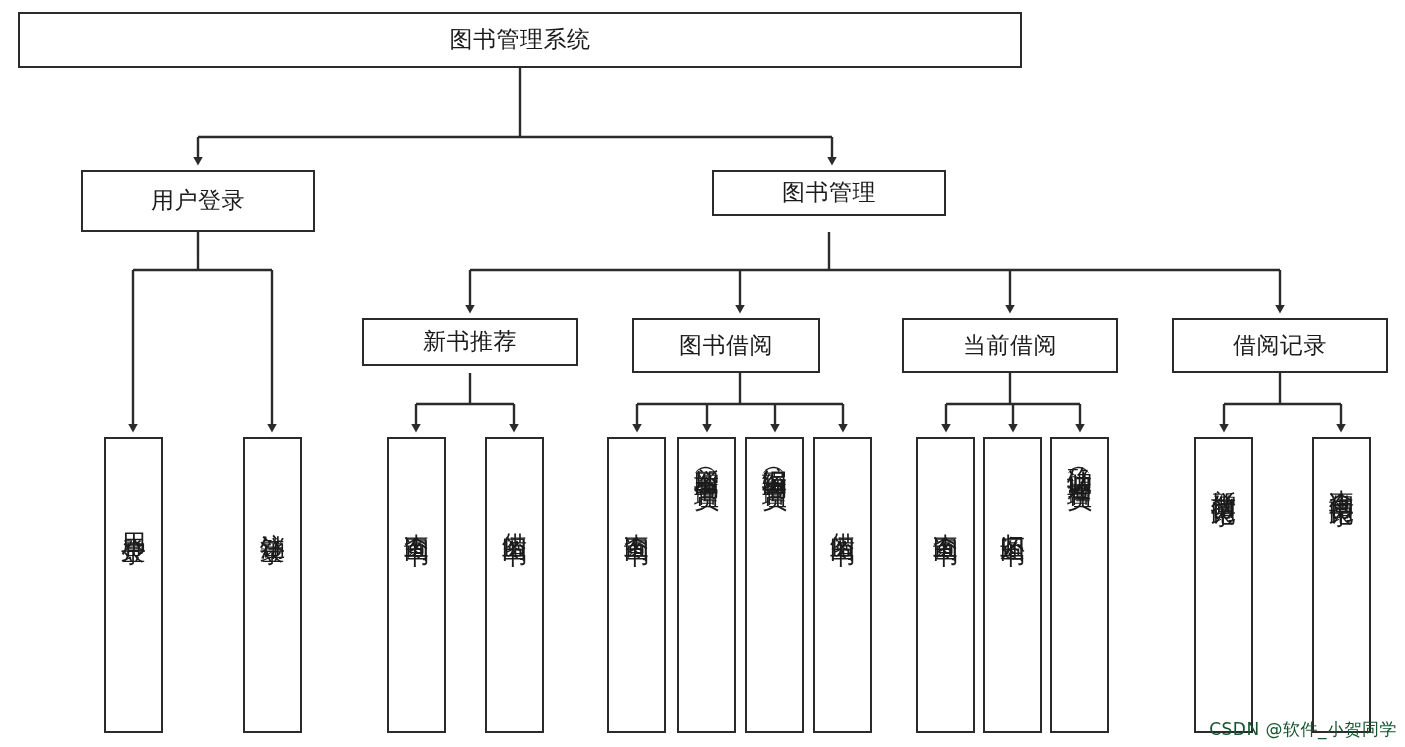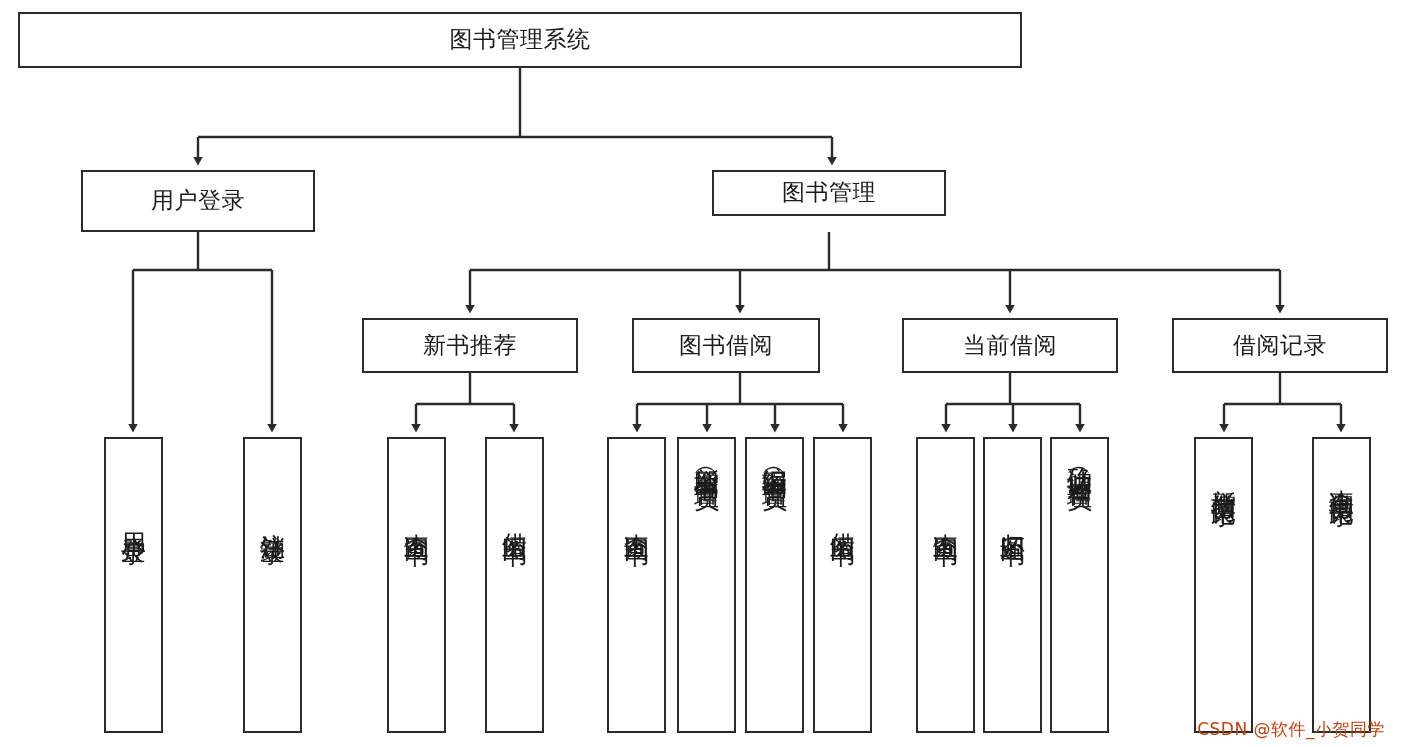--- a/index.html
+++ b/index.html
@@ -67,24 +67,24 @@
   }
   .node.vert.mid .node-label {
     
     margin-top: 68px;
   }
   .node.vert.long .node-label {
     margin-top: 2px;
   }
   #watermark {
     position: absolute;
-    right: 20px;
+    right: 8px;
     bottom: 6px;
     font-size: 17px;
-    color: #c2410c;
+    color: #14532d;
     white-space: nowrap;
     letter-spacing: 0.5px;
   }
 </style>
 </head>
 <body>
 
 <div id="diagram-canvas">
 
   <svg id="edge-layer" viewBox="0 0 1405 747" width="1405" height="747">
@@ -141,21 +141,21 @@
     <span class="node-label">图书管理系统</span>
   </div>
 
   <div class="node horiz" style="left:81px; top:170px; width:234px; height:62px;">
     <span class="node-label">用户登录</span>
   </div>
   <div class="node horiz" style="left:712px; top:170px; width:234px; height:46px;">
     <span class="node-label">图书管理</span>
   </div>
 
-  <div class="node horiz" style="left:362px; top:318px; width:216px; height:55px;">
+  <div class="node horiz" style="left:362px; top:318px; width:216px; height:48px;">
     <span class="node-label">新书推荐</span>
   </div>
   <div class="node horiz" style="left:632px; top:318px; width:188px; height:55px;">
     <span class="node-label">图书借阅</span>
   </div>
   <div class="node horiz" style="left:902px; top:318px; width:216px; height:55px;">
     <span class="node-label">当前借阅</span>
   </div>
   <div class="node horiz" style="left:1172px; top:318px; width:216px; height:55px;">
     <span class="node-label">借阅记录</span>

